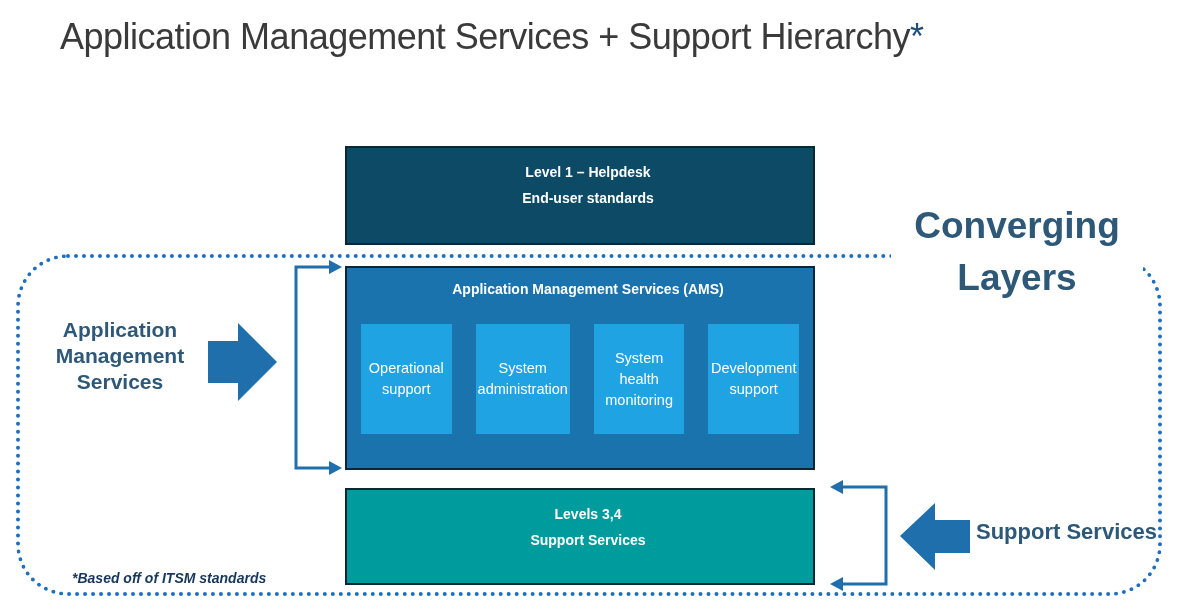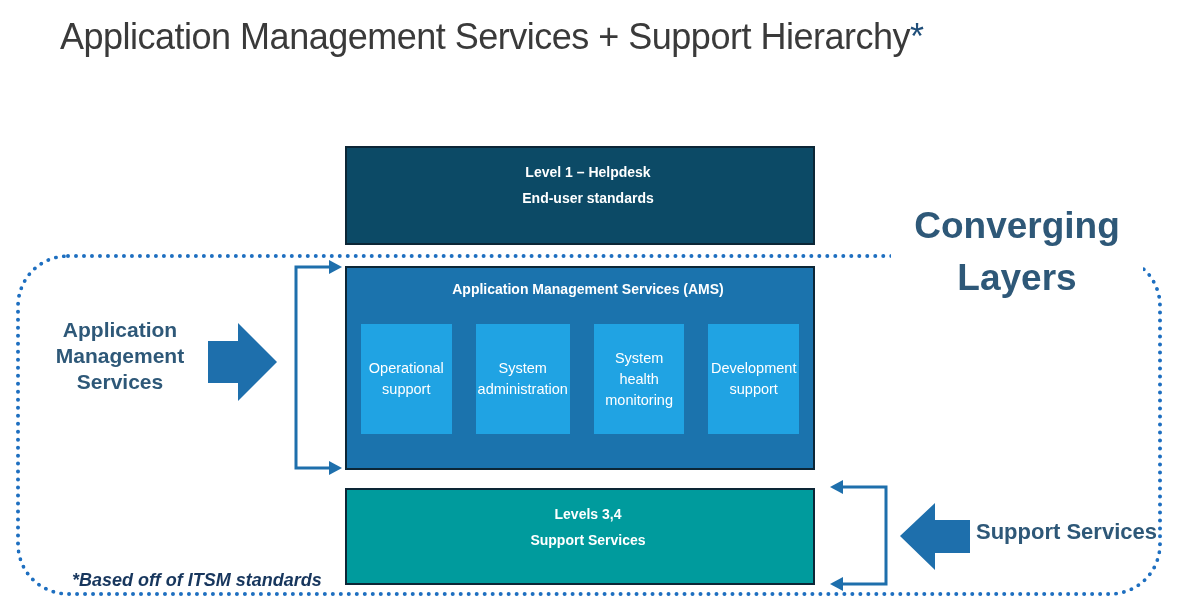--- a/index.html
+++ b/index.html
@@ -64,21 +64,21 @@
     position:absolute;left:38px;top:317px;width:164px;z-index:3;
     font-size:21px;font-weight:bold;color:var(--label_dark);
     text-align:center;line-height:26px;
   }
   .right-label{
     position:absolute;left:976px;top:519px;z-index:3;
     font-size:22px;font-weight:bold;color:var(--label_dark);white-space:nowrap;
   }
   .footnote{
     position:absolute;left:72px;top:570px;z-index:3;
-    font-size:18px;font-style:italic;font-weight:600;color:var(--footnote_navy);
+    font-size:14px;font-style:italic;font-weight:600;color:var(--footnote_navy);
   }
   svg.connector-layer{
     position:absolute;left:0;top:0;width:1186px;height:609px;z-index:3;
     pointer-events:none;
   }
   svg .stroke-line{fill:none;stroke:var(--arrow_blue);stroke-width:3;}
   svg .fill-shape{fill:var(--arrow_blue);stroke:none;}
 </style>
 </head>
 <body>

